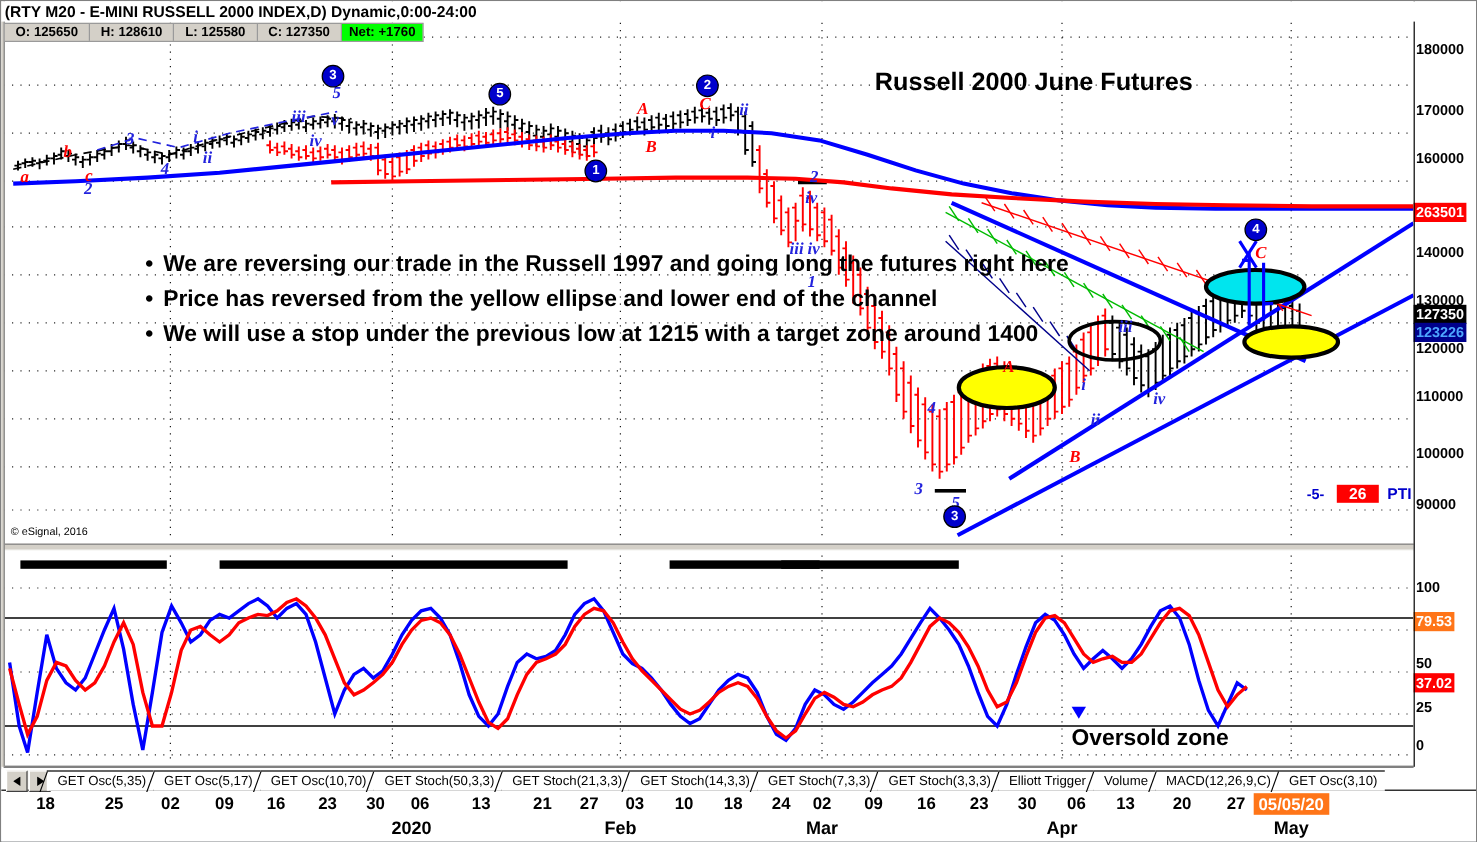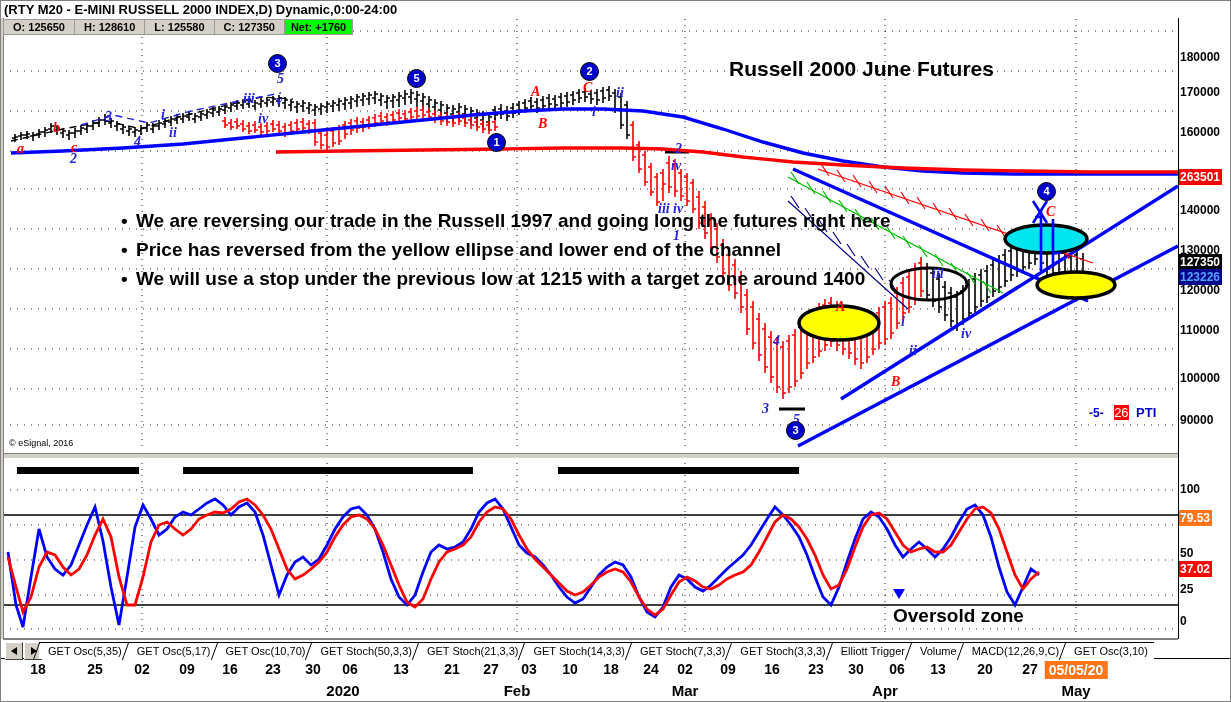--- a/index.html
+++ b/index.html
@@ -38,21 +38,21 @@
 
   
   .ov{position:absolute;white-space:nowrap;z-index:18;}
   #chart-title{font-size:21px;font-weight:bold;color:#000;}
   #annotation{font-size:19px;font-weight:bold;color:#000;line-height:28px;z-index:18;}
   #annotation ul{margin:0;padding-left:17px;list-style:none;}
   #annotation li{position:relative;margin-bottom:1px;}
   #annotation li::before{content:"\2022";position:absolute;left:-15px;top:0;font-size:19px;}
   #oversold-label{font-size:19px;font-weight:bold;color:#000;}
   #copyright{font-size:9px;color:#000;}
-  #pti-val{background:#ff0000;color:#ffffff;font-size:13px;font-weight:normal;padding:0 0;text-align:right;}
+  #pti-val{background:#ff0000;color:#ffffff;font-size:13px;font-weight:bold;padding:0 10px;text-align:right;}
   #pti-txt{color:#0000cc;font-size:13px;font-weight:bold;margin-left:3px;}
   #pti-left{color:#0000cc;font-size:12px;font-weight:bold;}
 
   .wl{position:absolute;font-size:13px;font-weight:bold;z-index:17;white-space:nowrap;}
   .wl-red{color:#ff0000;}
   .wl-blue{color:#2222dd;}
   .wl-ser{font-family:"Liberation Serif",serif;font-style:italic;font-size:14px;}
   .circ{position:absolute;width:17px;height:17px;border-radius:50%;background:#0000cc;
         border:1px solid #000;color:#fff;font-size:11px;font-weight:bold;text-align:center;
         line-height:17px;z-index:17;}
@@ -524,21 +524,21 @@
       <div class="circ" style="left: 406px; top: 68px;">5</div>
       <div class="circ" style="left: 579px; top: 61px;">2</div>
       <div class="circ" style="left: 486px; top: 132px;">1</div>
       <div class="circ" style="left: 785px; top: 420px;">3</div>
       <div class="circ" style="left: 1036px; top: 181px;">4</div>
     </div>
 
   <div class="axis-sep"></div>
   <div id="price-axis">
       <div class="ax-lab" style="top: 5px;">190000</div>
-      <div class="ax-lab" style="top: 50px;">180000</div>
+      <div class="ax-lab" style="top: 34px;">180000</div>
       <div class="ax-lab" style="top: 85px;">170000</div>
       <div class="ax-lab" style="top: 125px;">160000</div>
       <div class="ax-lab" style="top: 203px;">140000</div>
       <div class="ax-lab" style="top: 243px;">130000</div>
       <div class="ax-lab" style="top: 283px;">120000</div>
       <div class="ax-lab" style="top: 323px;">110000</div>
       <div class="ax-lab" style="top: 371px;">100000</div>
       <div class="ax-lab" style="top: 413px;">90000</div>
       <div class="ax-hl" style="top: 168px; background: rgb(255, 0, 0); color: rgb(255, 255, 255);">263501</div>
       <div class="ax-hl" style="top: 253px; background: rgb(0, 0, 0); color: rgb(255, 255, 255);">127350</div>

